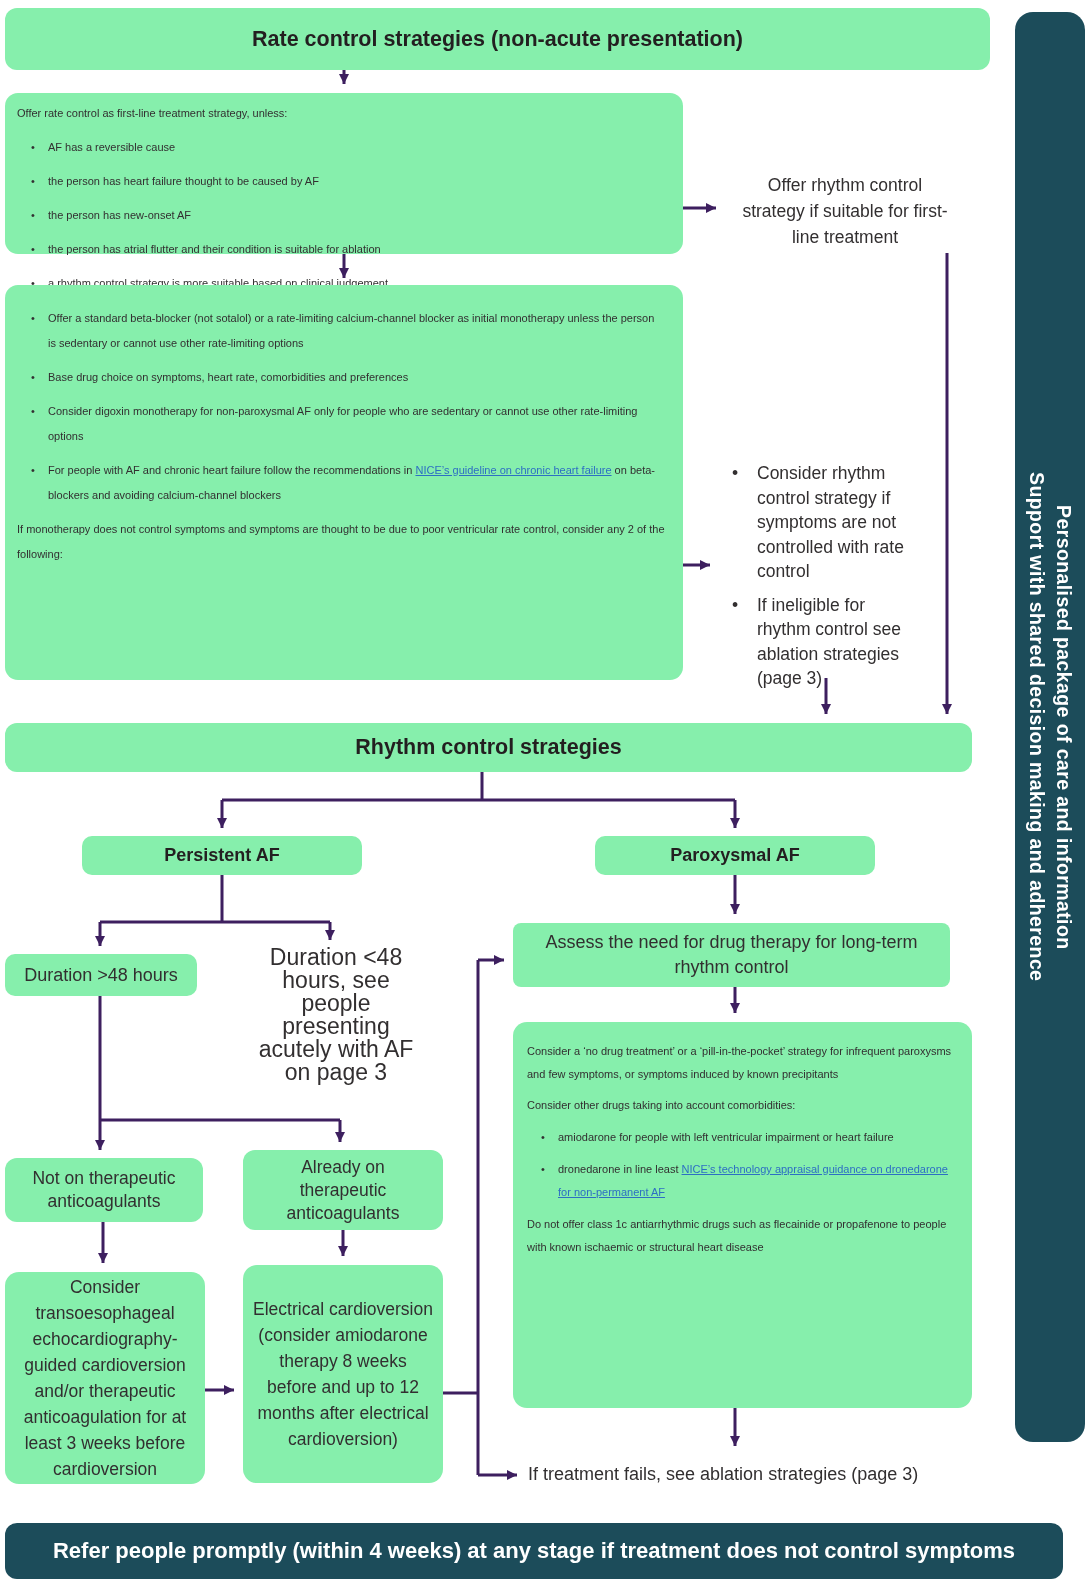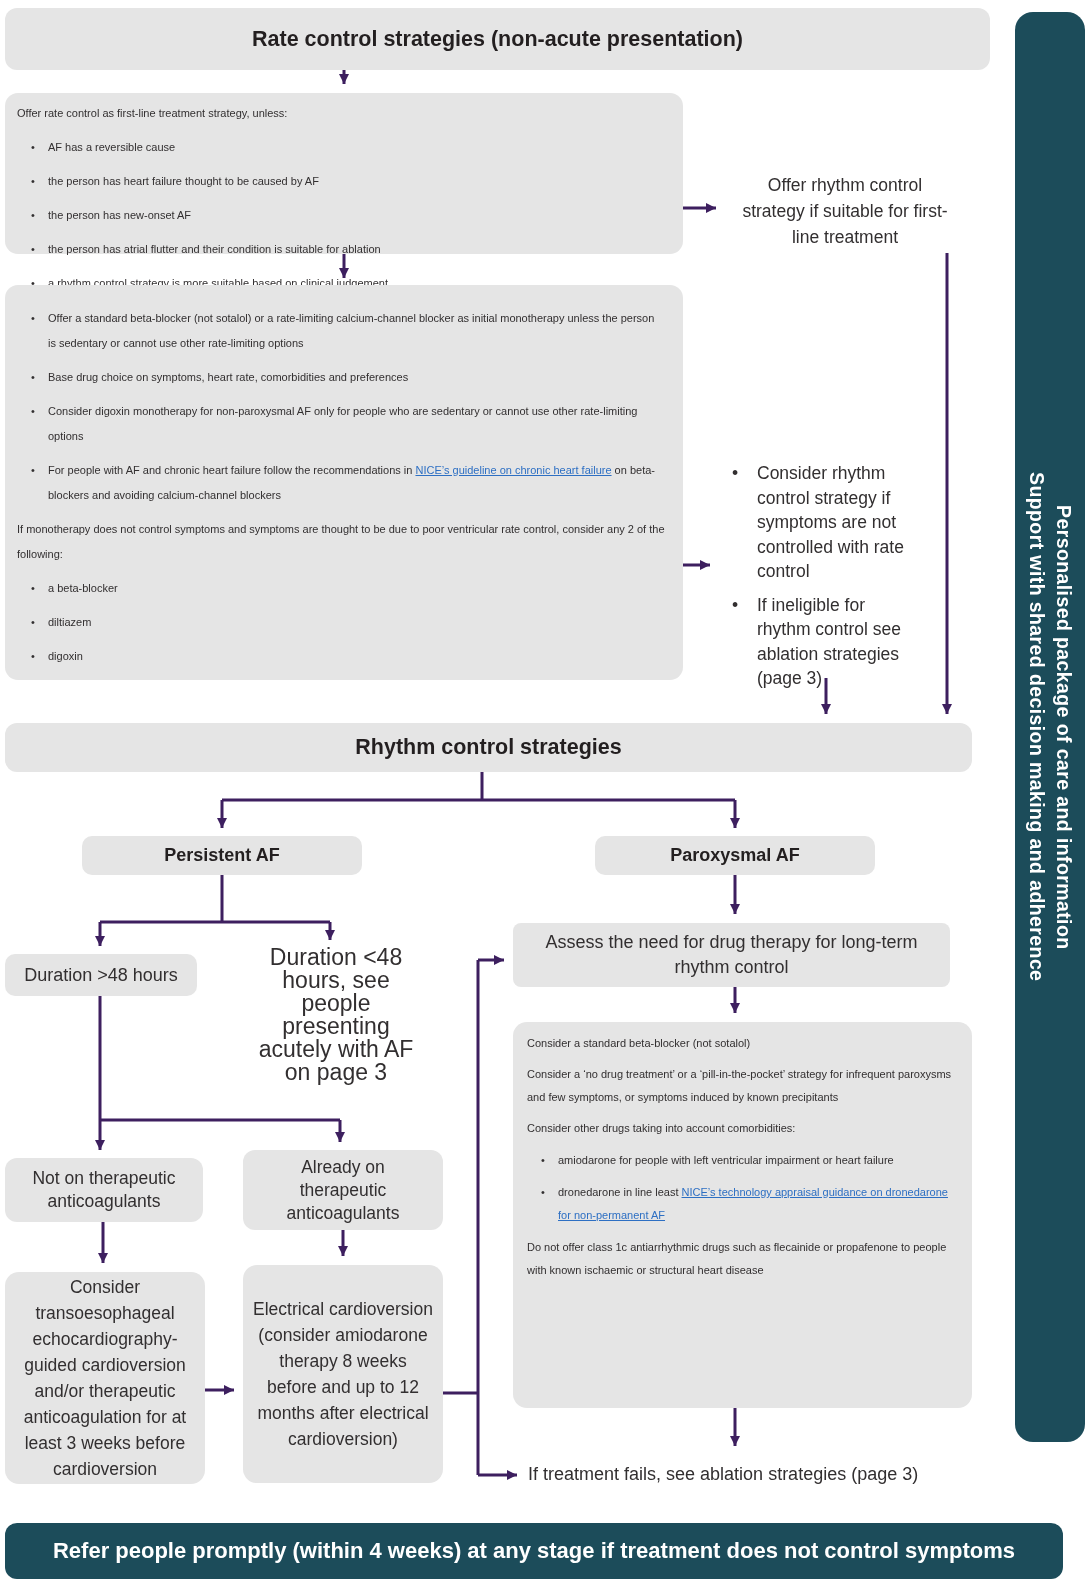--- a/index.html
+++ b/index.html
@@ -1,20 +1,20 @@
 <!DOCTYPE html>
 <html><head>
 <meta charset="utf-8">
 <style>
   html,body{margin:0;padding:0;background:#ffffff;}
   body{font-family:"Liberation Sans",sans-serif;color:#322f30;}
   .canvas{position:relative;width:1089px;height:1586px;background:#ffffff;overflow:hidden;}
   svg.connectors{position:absolute;left:0;top:0;z-index:1;pointer-events:none;}
   .abs{position:absolute;z-index:2;box-sizing:border-box;}
-  .box{background:#e5e5e5;border-radius:13px;}
+  .box{background:#86efac;border-radius:13px;}
   .banner{display:flex;align-items:center;justify-content:center;text-align:center;
           font-weight:bold;font-size:21.5px;color:#231f20;}
   .bodytext{font-size:11px;line-height:25px;color:#322f30;}
   .bodytext p{margin:8px 0 0 0;}
   ul.blist{margin:0;padding:0;list-style:none;}
   ul.blist li{position:relative;padding-left:22px;margin:9px;}
   ul.blist li::before{content:"\2022";position:absolute;left:5px;color:#322f30;}
   .note{color:#322f30;}
   .centered{display:flex;align-items:center;justify-content:center;text-align:center;}
   .smallbox{font-size:17.5px;line-height:23px;}
@@ -92,25 +92,20 @@
   <div class="abs note" style="left:738px;top:172px;width:214px;font-size:17.5px;line-height:26px;text-align:center;">Offer rhythm control strategy if suitable for first-line treatment</div>
 
   <div class="abs box bodytext" style="left:5px;top:285px;width:678px;height:395px;padding:12px 12px 8px 12px;">
     <ul class="blist">
       <li>Offer a standard beta-blocker (not sotalol) or a rate-limiting calcium-channel blocker as initial monotherapy unless the person is sedentary or cannot use other rate-limiting options</li>
       <li>Base drug choice on symptoms, heart rate, comorbidities and preferences</li>
       <li>Consider digoxin monotherapy for non-paroxysmal AF only for people who are sedentary or cannot use other rate-limiting options</li>
       <li><span>For people with AF and chronic heart failure follow the recommendations in </span><span class="link">NICE’s guideline on chronic heart failure</span><span> on beta-blockers and avoiding calcium-channel blockers</span></li>
     </ul>
     <p>If monotherapy does not control symptoms and symptoms are thought to be due to poor ventricular rate control, consider any 2 of the following:</p>
-    <ul class="blist">
-      <li>a beta-blocker</li>
-      <li>diltiazem</li>
-      <li>digoxin</li>
-    </ul>
   </div>
 
   <div class="abs note" style="left:718px;top:452px;width:200px;font-size:17.5px;line-height:24.5px;">
     <ul class="blist" style="padding:0;">
       <li style="padding-left:30px;">Consider rhythm control strategy if symptoms are not controlled with rate control</li>
       <li style="padding-left:30px;">If ineligible for rhythm control see ablation strategies (page 3)</li>
     </ul>
   </div>
 
   <div class="abs box banner" style="left:5px;top:723px;width:967px;height:49px;border-radius:12px;">
@@ -125,21 +120,20 @@
 
   <div class="abs box centered smallbox" style="left:5px;top:1158px;width:198px;height:64px;border-radius:12px;padding:4px 12px;">Not on therapeutic anticoagulants</div>
   <div class="abs box centered smallbox" style="left:243px;top:1150px;width:200px;height:80px;border-radius:12px;padding:4px 15px;">Already on therapeutic anticoagulants</div>
 
   <div class="abs box centered" style="left:5px;top:1272px;width:200px;height:212px;border-radius:14px;padding:6px 10px;font-size:17.5px;line-height:26px;">Consider transoesophageal echocardiography-guided cardioversion and/or therapeutic anticoagulation for at least 3 weeks before cardioversion</div>
   <div class="abs box centered" style="left:243px;top:1265px;width:200px;height:218px;border-radius:14px;padding:6px 10px;font-size:17.5px;line-height:26px;">Electrical cardioversion (consider amiodarone therapy 8 weeks before and up to 12 months after electrical cardioversion)</div>
 
   <div class="abs box centered" style="left:513px;top:923px;width:437px;height:64px;border-radius:8px;font-size:18px;line-height:25px;padding:4px 20px;">Assess the need for drug therapy for long-term rhythm control</div>
 
   <div class="abs box bodytext" style="left:513px;top:1022px;width:459px;height:386px;padding:10px 14px;border-radius:14px;line-height:23px;">
-    <p style="margin:0;">Consider a standard beta-blocker (not sotalol)</p>
     <p>Consider a ‘no drug treatment’ or a ‘pill-in-the-pocket’ strategy for infrequent paroxysms and few symptoms, or symptoms induced by known precipitants</p>
     <p>Consider other drugs taking into account comorbidities:</p>
     <ul class="blist">
       <li>amiodarone for people with left ventricular impairment or heart failure</li>
       <li><span>dronedarone in line least </span><span class="link">NICE’s technology appraisal guidance on dronedarone for non-permanent AF</span><span></span></li>
     </ul>
     <p>Do not offer class 1c antiarrhythmic drugs such as flecainide or propafenone to people with known ischaemic or structural heart disease</p>
   </div>
 
   <div class="abs note" style="left:528px;top:1462px;width:430px;font-size:18px;line-height:25px;">If treatment fails, see ablation strategies (page 3)</div>

